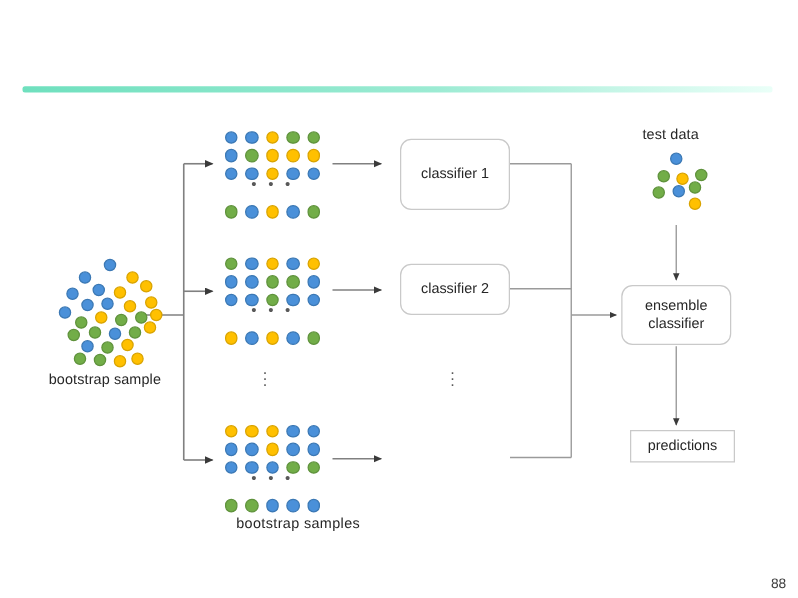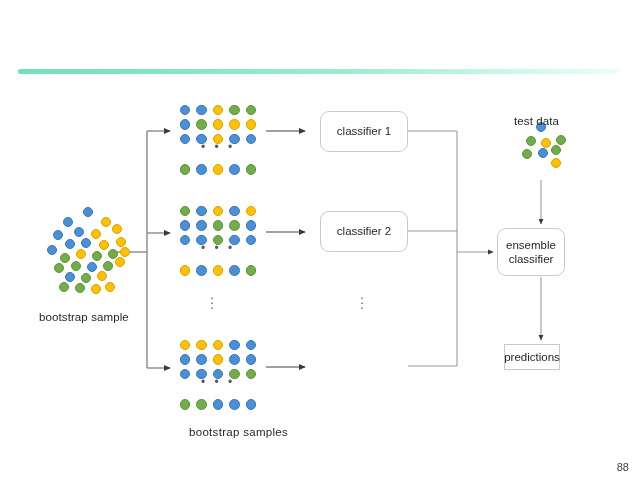--- a/index.html
+++ b/index.html
@@ -15,41 +15,41 @@
     position:absolute;left:18px;top:69px;width:600px;height:5px;
     border-radius:2px;
   }
 
   
   .layer{position:absolute;left:0;top:0;width:638px;height:478px;}
 
   
   .lbl{
     position:absolute;color:#262626;font-size:11.5px;
-    letter-spacing:.1px;white-space:nowrap;margin-top:13px;
+    letter-spacing:.1px;white-space:nowrap;
   }
   .lbl-training{left:39px;top:298px;}
   .lbl-bootstrap{left:161px;top:413px;letter-spacing:.3px;padding-left:28px;}
   .lbl-testdata{left:514px;top:102px;}
 
   
   .box{
     position:absolute;box-sizing:border-box;
     border:1px solid #c9c9c9;background:#ffffff;
     display:flex;align-items:center;justify-content:center;
     text-align:center;color:#262626;font-size:11.5px;line-height:1.25;
   }
   .box.rounded{border-radius:9px;}
   .box.sharp{border-radius:0px;}
 
-  .box-c1{left:320px;top:111px;width:88px;height:41px;text-align:right;}
+  .box-c1{left:320px;top:111px;width:88px;height:57px;text-align:right;}
   .box-c2{left:320px;top:211px;width:88px;height:41px;}
   .box-cn{left:320px;top:346px;width:88px;height:41px;}
-  .box-ens{left:497px;top:228px;width:68px;height:48px;}
-  .box-pred{left:504px;top:344px;width:56px;height:26px;}
+  .box-ens{left:497px;top:228px;width:88px;height:48px;}
+  .box-pred{left:504px;top:344px;width:84px;height:26px;}
 
   .ital{font-style:italic;}
 
   
   .dot{position:absolute;border-radius:50%;box-sizing:border-box;}
   .dot.blue{background:#4A90D9;border:1px solid #3b78b4;}
   .dot.green{background:#72AD48;border:1px solid #5f923c;}
   .dot.yellow{background:#FFC000;border:1px solid #d9a300;}
 
   

